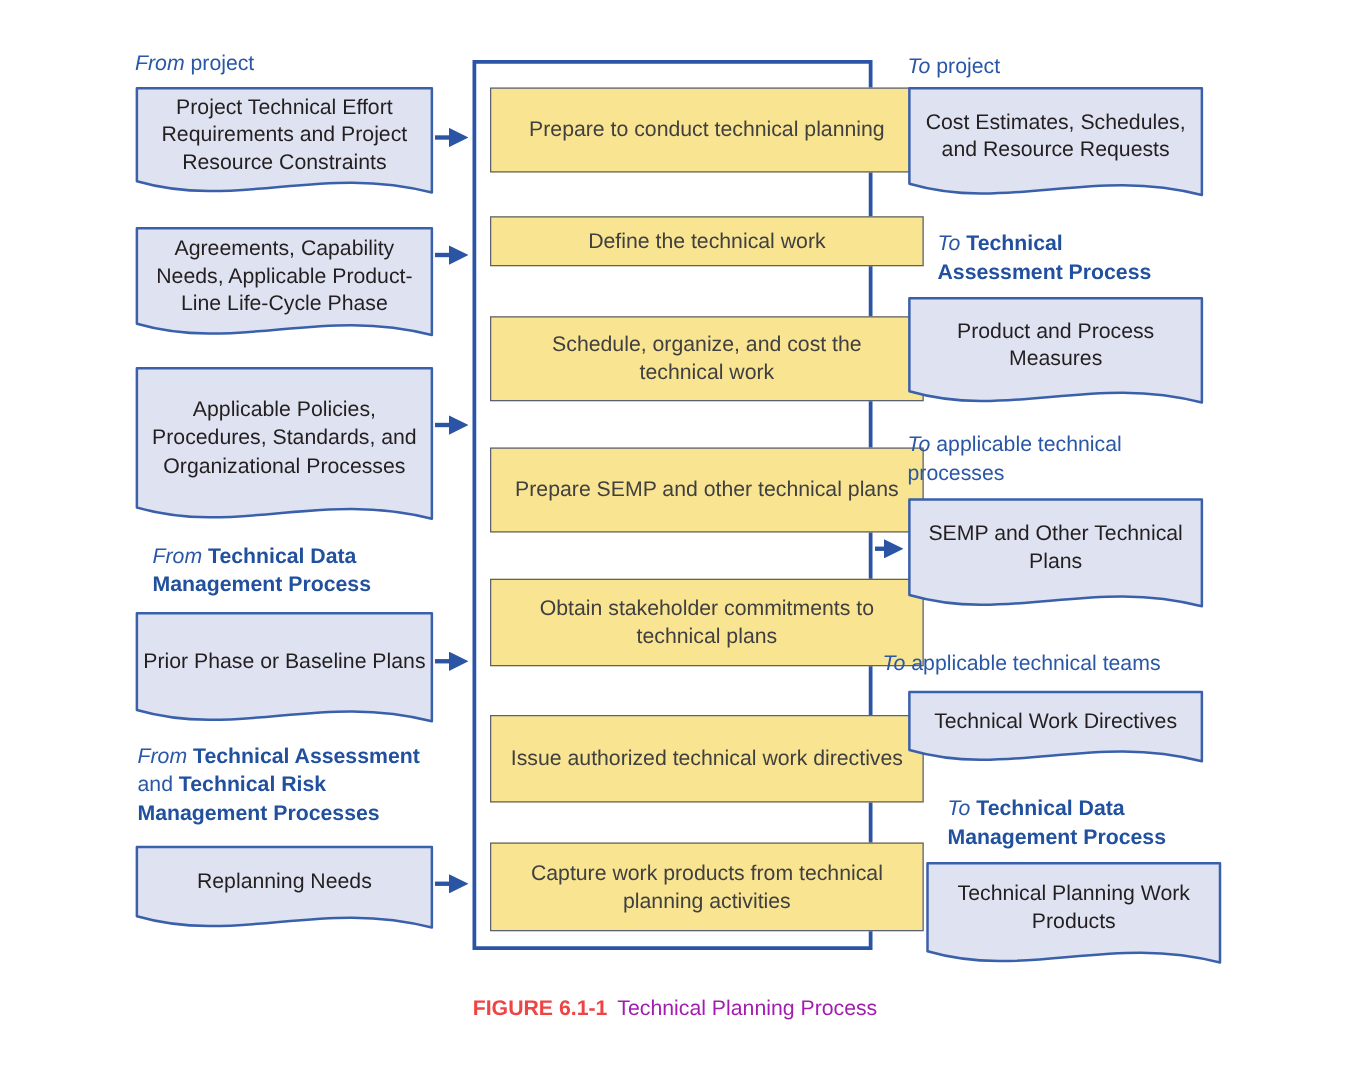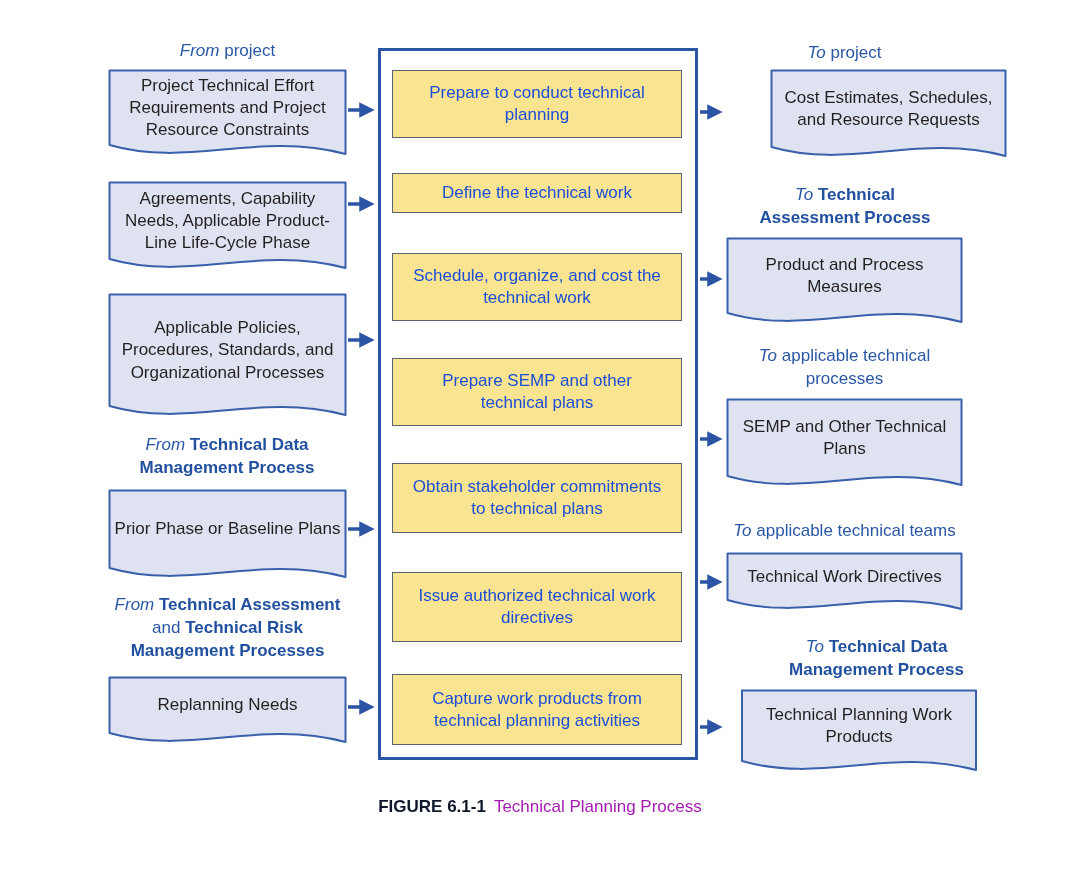--- a/index.html
+++ b/index.html
@@ -10,49 +10,49 @@
   }
   
   .arrows { position:absolute; left:0; top:0; width:1080px; height:869px; }
 
   
   .proc-container {
     position:absolute; left:378px; top:48px; width:320px; height:712px;
     border:3px solid #2b55a4; box-sizing:border-box; background:#ffffff;
   }
   .step {
-    position:absolute; left:392px; width:290px;
+    position:absolute; left:392px; width:347px;
     background:#f8e491; border:1.5px solid #5a6172; box-sizing:border-box;
     display:flex; align-items:center; justify-content:center;
-    text-align:center; font-size:17px; line-height:1.28; color:#1d4ed8;
+    text-align:center; font-size:17px; line-height:1.28; color:#404040;
     padding:0 14px;
   }
   
   .doc { position:absolute; }
   .doc svg { position:absolute; left:0; top:0; width:100%; height:100%; overflow:visible; }
   .doc path { fill:#dfe3f1; stroke:#3a60ab; stroke-width:2; stroke-linejoin:round; }
   .doc-text {
     position:absolute; left:6px; right:6px; top:2px; bottom:16px;
     display:flex; align-items:center; justify-content:center;
     text-align:center; font-size:17px; line-height:1.3; color:#231f20;
   }
   
   .flabel {
-    position:absolute; text-align:center; color:#2a57a5;
+    position:absolute; text-align:left; color:#2a57a5;
     font-size:17px; line-height:1.35;
   }
   .flabel .it { font-style:italic; }
   .flabel .b  { font-weight:bold; color:#21509f; }
   .nowrap { white-space:nowrap; }
   
   .caption {
     position:absolute; left:280px; top:797px; width:520px;
     text-align:center; font-size:17px;
   }
-  .caption .fig { color:#0f172a; font-weight:bold; }
+  .caption .fig { color:#ef4444; font-weight:bold; }
   .caption .ttl { color:#a21caf; margin-left:8px; }
 </style>
 </head>
 <body>
 
 <div class="stage">
 
   <svg class="arrows">
     <defs>
       <marker id="ah" viewBox="0 0 10 10" refX="7" refY="5" markerWidth="4.4" markerHeight="4.4" orient="auto">
@@ -142,21 +142,21 @@
   <div class="flabel" style="left:726px; top:345px; width:237px;">
     <span class="it">To </span><span>applicable technical processes</span>
   </div>
   <div class="flabel nowrap" style="left:706px; top:520px; width:277px;">
     <span class="it">To </span><span>applicable technical teams</span>
   </div>
   <div class="flabel" style="left:758px; top:636px; width:237px;">
     <span class="it">To </span><span class="b">Technical Data Management Process</span>
   </div>
 
-  <div class="doc" style="left:726px; top:69px;  width:237px; height:94px;margin-left:44px;">
+  <div class="doc" style="left:726px; top:69px;  width:237px; height:94px;">
     <svg viewBox="0 0 237 94">
         <path d="M1.5,1.5 L235.5,1.5 L235.5,87 C 146.94,64 80.58000000000001,101 1.5,78 Z"></path>
       </svg>
     <div class="doc-text">Cost Estimates, Schedules, and Resource Requests</div>
   </div>
   <div class="doc" style="left:726px; top:237px; width:237px; height:92px;">
     <svg viewBox="0 0 237 92">
         <path d="M1.5,1.5 L235.5,1.5 L235.5,85 C 146.94,62 80.58000000000001,99 1.5,76 Z"></path>
       </svg>
     <div class="doc-text">Product and Process Measures</div>

